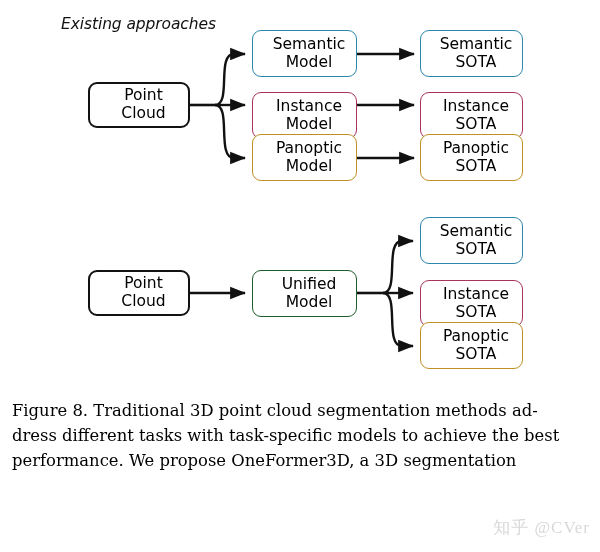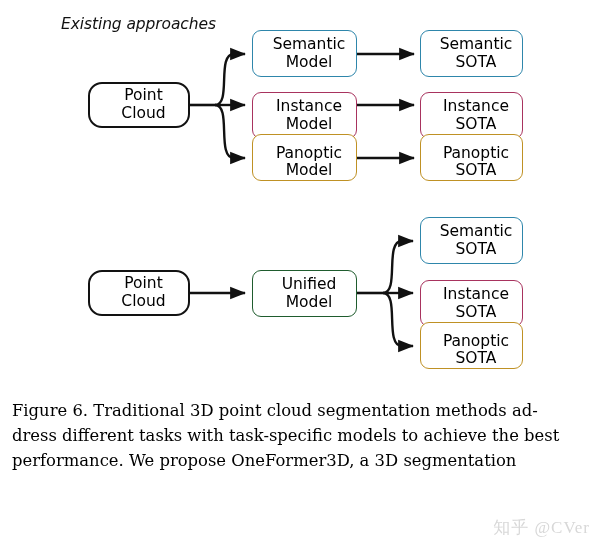--- a/index.html
+++ b/index.html
@@ -59,24 +59,24 @@
     justify-content: center;
     line-height: 1.14;
     font-size: 15.5px;
     font-family: "DejaVu Sans", sans-serif;
     color: #000000;
     text-align: center;
     padding-left: 9px;
   }
   .node .ln { display: block; white-space: nowrap; }
 
-  .node.neutral  { border-color: #121212; border-width: 2px; border-radius: 14px; }
+  .node.neutral  { border-color: #121212; border-width: 2px; }
   .node.semantic { border-color: #2e86ab; }
   .node.instance { border-color: #a8335e; margin-top: 10px; }
-  .node.panoptic { border-color: #bf9124; justify-content: flex-end; }
+  .node.panoptic { border-color: #bf9124; }
   .node.unified  { border-color: #1f5c2e; }
 
   
   #caption {
     position: absolute;
     left: 12px;
     top: 398px;
     width: 578px;
     font-family: "DejaVu Serif", serif;
     font-size: 16.4px;
@@ -195,20 +195,20 @@
     <span class="ln">Instance</span>
     <span class="ln">SOTA</span>
   </div>
 
   <div class="node panoptic" style="left:420px; top:322px; width:103px; height:47px;">
     <span class="ln">Panoptic</span>
     <span class="ln">SOTA</span>
   </div>
 
   <div id="caption">
-    <span class="capline">Figure 6.  Traditional 3D point cloud segmentation methods ad-</span>
+    <span class="capline">Figure 8.  Traditional 3D point cloud segmentation methods ad-</span>
     <span class="capline">dress different tasks with task-specific models to achieve the best</span>
     <span class="capline">performance.   We  propose  OneFormer3D,  a  3D  segmentation</span>
   </div>
 
   <div id="watermark">知乎 @CVer</div>
 
 </div>
 
 </body></html>

